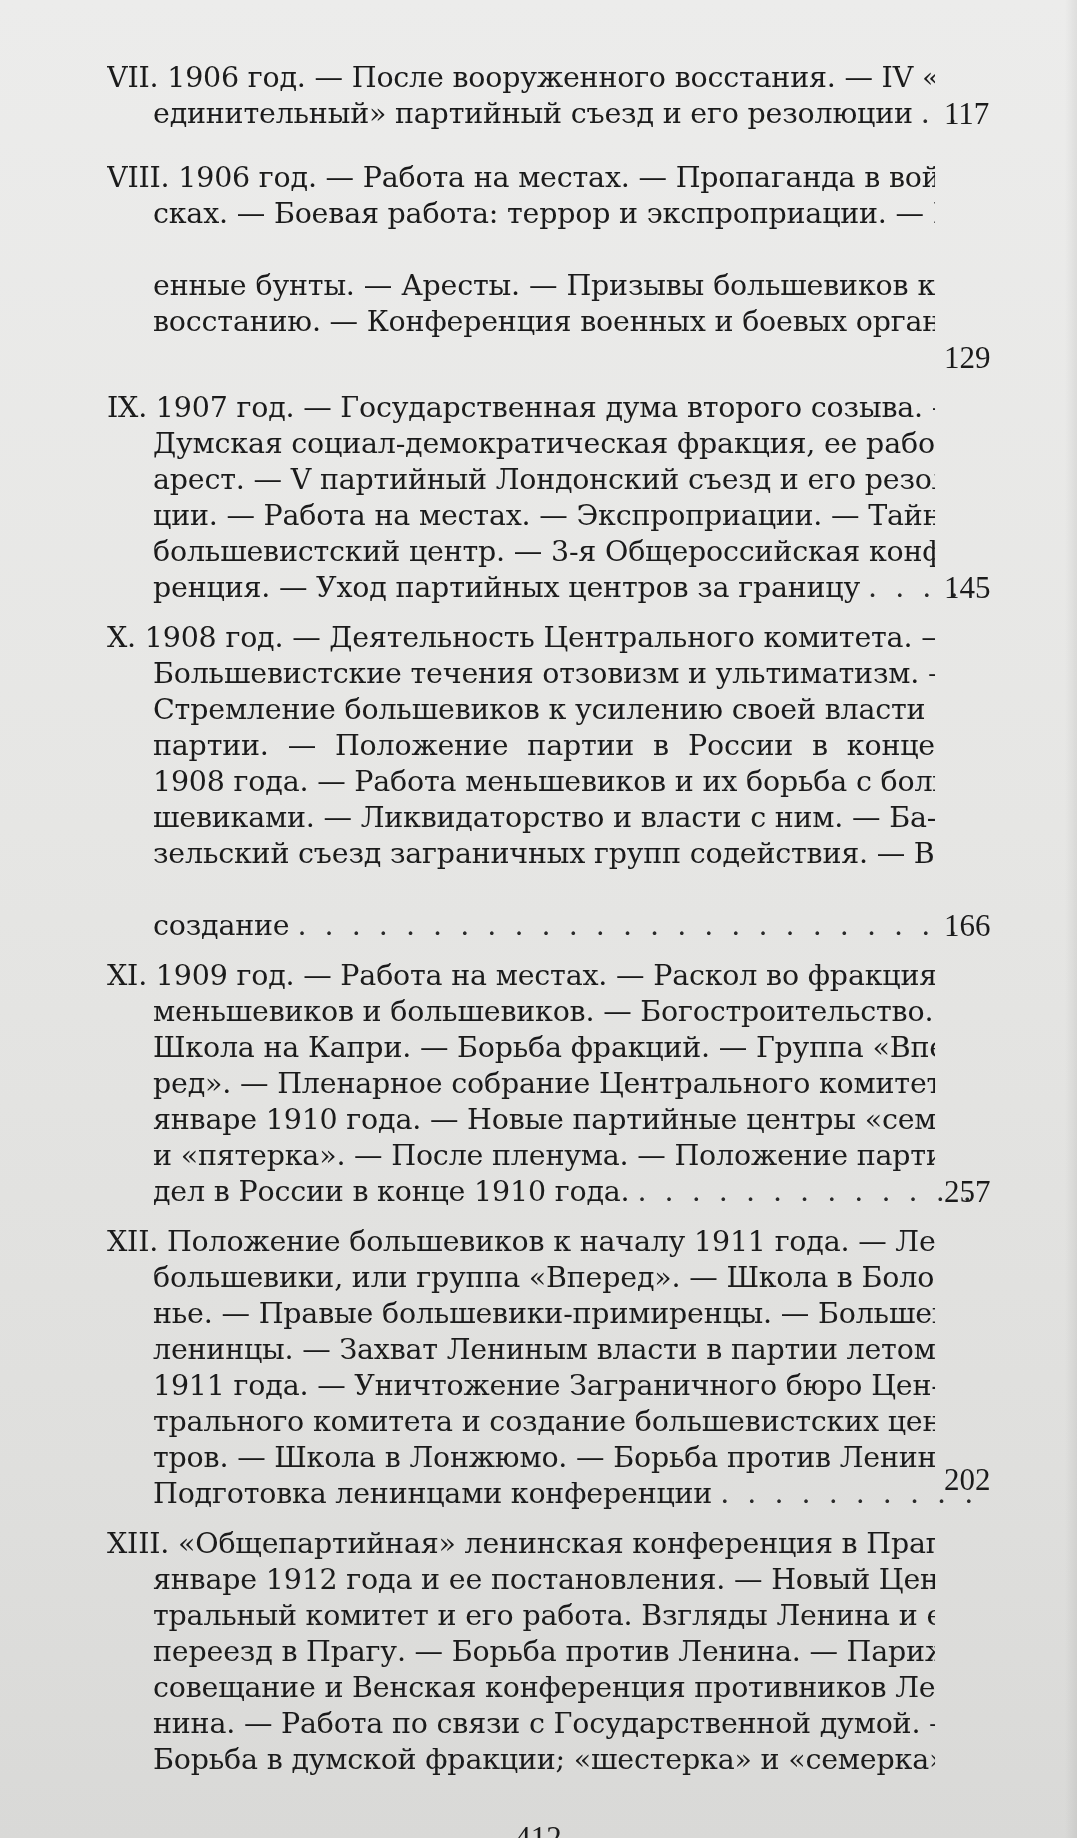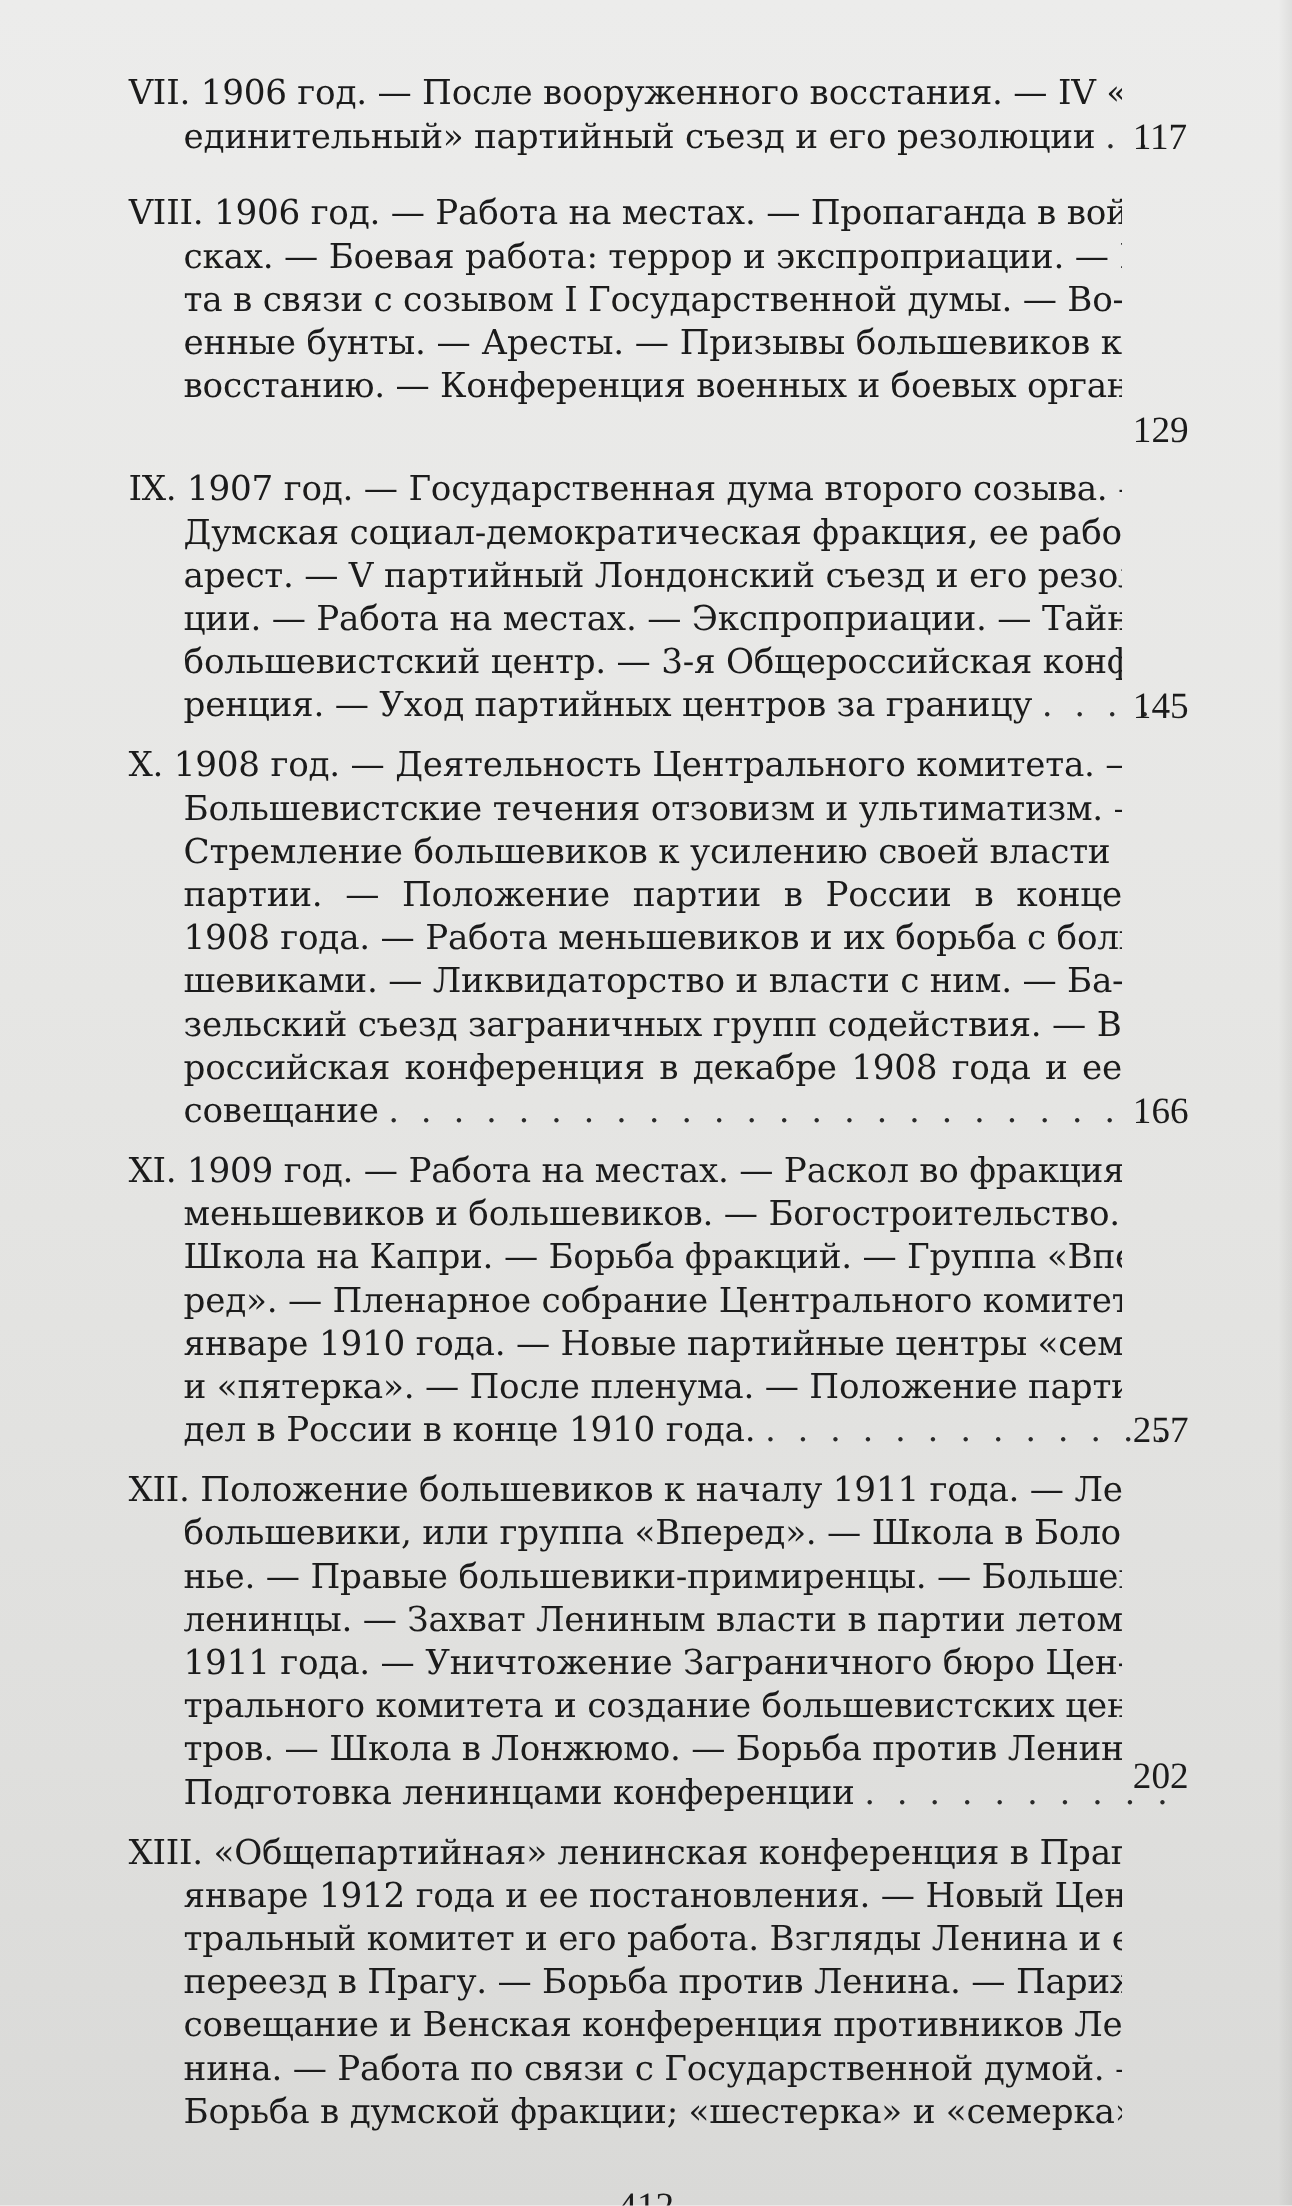--- a/index.html
+++ b/index.html
@@ -86,21 +86,20 @@
 
   <div class="line first" style="top:60px">VII. 1906 год. — После вооруженного восстания. — IV «Объ-</div>
   <div class="line cont last" style="top:96px; width:830px">
     <span class="txt">единительный» партийный съезд и его резолюции</span>
     <span class="leader"></span>
   </div>
   <div class="page-ref" style="top:96px">117</div>
 
   <div class="line first" style="top:160px">VIII. 1906 год. — Работа на местах. — Пропаганда в вой-</div>
   <div class="line cont" style="top:196px">сках. — Боевая работа: террор и экспроприации. — Рабо-</div>
-  <div class="line cont" style="top:232px">та в связи с созывом I Государственной думы. — Во-</div>
   <div class="line cont" style="top:268px">енные бунты. — Аресты. — Призывы большевиков к</div>
   <div class="line cont" style="top:304px">восстанию. — Конференция военных и боевых организа-</div>
   <div class="page-ref" style="top:340px">129</div>
 
   <div class="line first" style="top:390px">IX. 1907 год. — Государственная дума второго созыва. —</div>
   <div class="line cont" style="top:426px">Думская социал-демократическая фракция, ее работа и</div>
   <div class="line cont" style="top:462px">арест. — V партийный Лондонский съезд и его резолю-</div>
   <div class="line cont" style="top:498px">ции. — Работа на местах. — Экспроприации. — Тайный</div>
   <div class="line cont" style="top:534px">большевистский центр. — 3-я Общероссийская конфе-</div>
   <div class="line cont last" style="top:570px; width:830px">
@@ -109,23 +108,22 @@
   </div>
   <div class="page-ref" style="top:570px">145</div>
 
   <div class="line first" style="top:620px">X. 1908 год. — Деятельность Центрального комитета. —</div>
   <div class="line cont" style="top:656px">Большевистские течения отзовизм и ультиматизм. —</div>
   <div class="line cont" style="top:692px">Стремление большевиков к усилению своей власти в</div>
   <div class="line cont" style="top:728px">партии. — Положение партии в России в конце</div>
   <div class="line cont" style="top:764px">1908 года. — Работа меньшевиков и их борьба с боль-</div>
   <div class="line cont" style="top:800px">шевиками. — Ликвидаторство и власти с ним. — Ба-</div>
   <div class="line cont" style="top:836px">зельский съезд заграничных групп содействия. — Все-</div>
-  <div class="line cont" style="top:872px">российская конференция в декабре 1908 года и ее</div>
   <div class="line cont last" style="top:908px; width:830px">
-    <span class="txt">совещание</span>
+    <span class="txt">создание</span>
     <span class="leader"></span>
   </div>
   <div class="page-ref" style="top:908px">166</div>
 
   <div class="line first" style="top:958px">XI. 1909 год. — Работа на местах. — Раскол во фракциях</div>
   <div class="line cont" style="top:994px">меньшевиков и большевиков. — Богостроительство. —</div>
   <div class="line cont" style="top:1030px">Школа на Капри. — Борьба фракций. — Группа «Впе-</div>
   <div class="line cont" style="top:1066px">ред». — Пленарное собрание Центрального комитета в</div>
   <div class="line cont" style="top:1102px">январе 1910 года. — Новые партийные центры «семерка»</div>
   <div class="line cont" style="top:1138px">и «пятерка». — После пленума. — Положение партийных</div>

